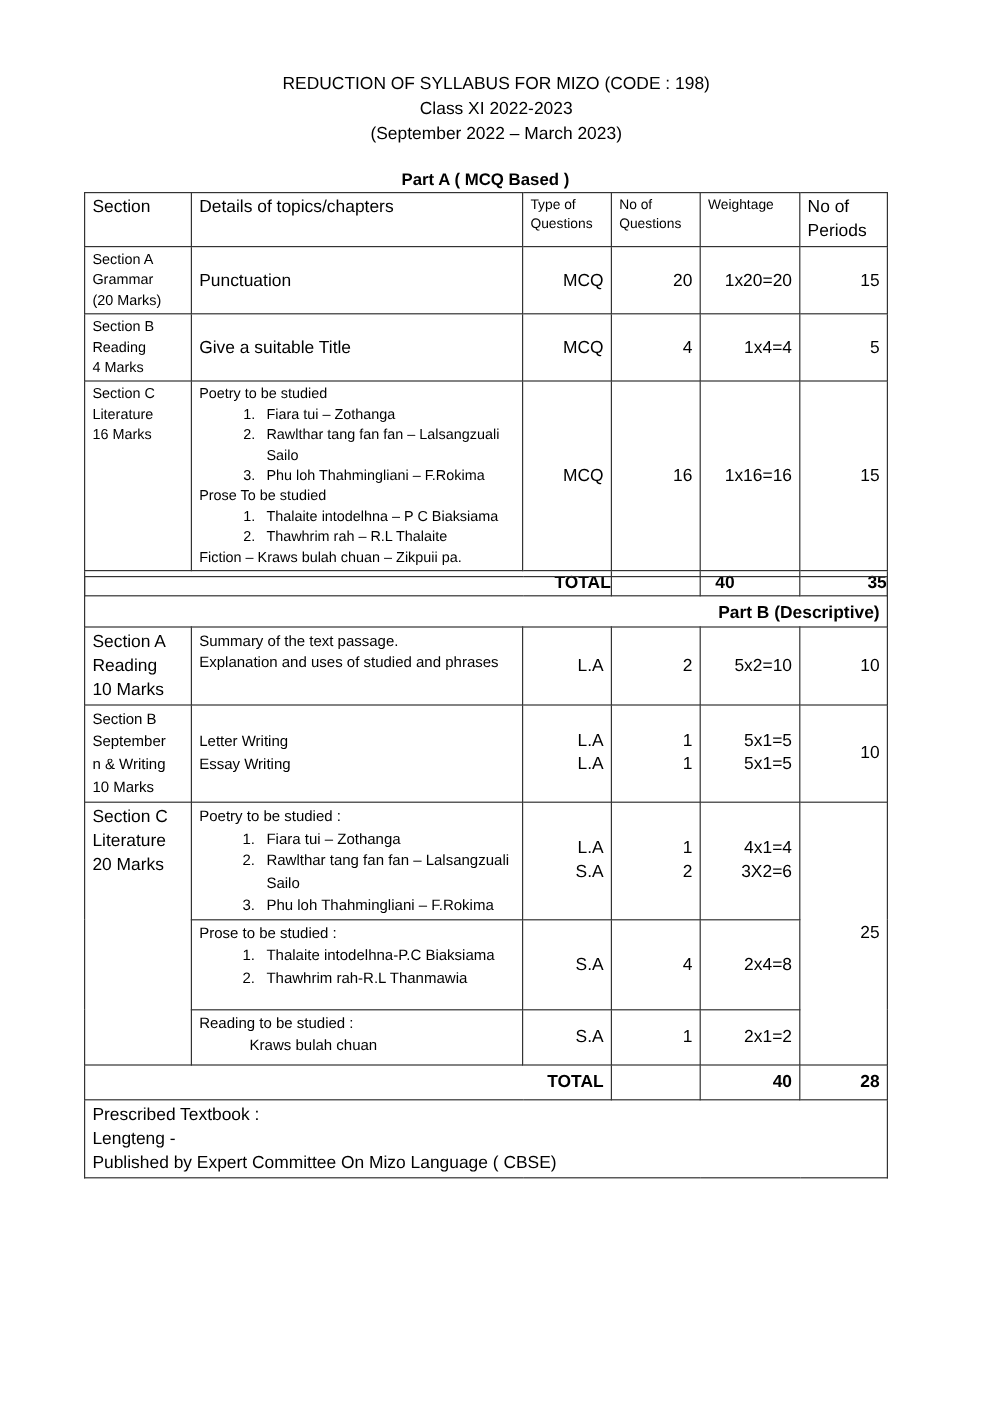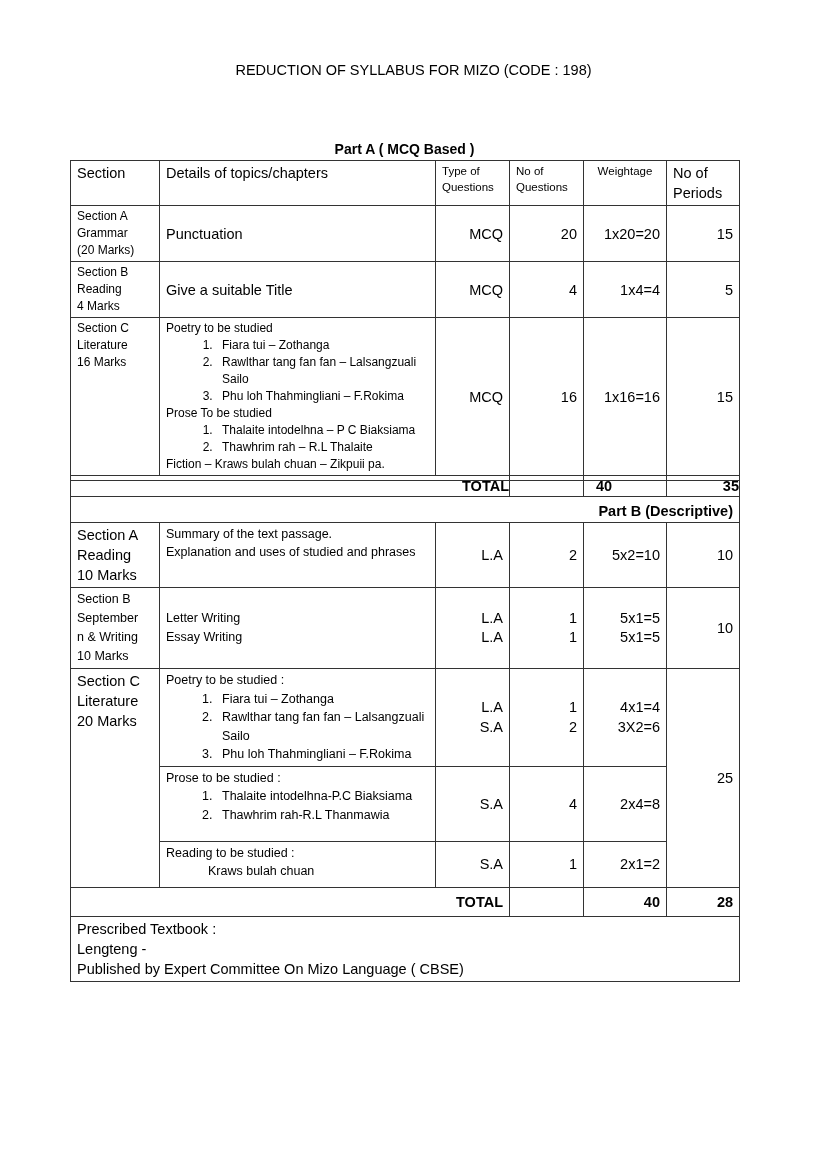--- a/index.html
+++ b/index.html
@@ -17,40 +17,42 @@
   ol li { padding-left: 6px; }
   .indent { padding-left: 42px; }
   #tA { top: 160px; }
   #tB { top: 479px; }
 </style>
 </head>
 <body>
 
 <div class="header">
   <div>REDUCTION OF SYLLABUS FOR MIZO (CODE : 198)</div>
+  <div>Class XI 2022-2023</div>
+  <div>(September 2022 – March 2023)</div>
 </div>
 
 <div class="part-a-title">Part A ( MCQ Based )</div>
 
 <table id="tA">
   <colgroup>
       <col style="width:89px">
       <col style="width:276px">
       <col style="width:74px">
       <col style="width:74px">
       <col style="width:83px">
       <col style="width:73px">
     </colgroup>
   <tbody>
       <tr style="height:42px">
     <td class="big">Section</td>
     <td class="big">Details of topics/chapters</td>
     <td class="hdr-s">Type of Questions</td>
     <td class="hdr-s">No of Questions</td>
-    <td class="hdr-s" style="text-align:center">Weightage</td>
+    <td class="hdr-s" style="text-align:left">Weightage</td>
     <td class="big">No of Periods</td>
   </tr>
   <tr style="height:51px">
     <td>
           <div>Section A</div>
           <div>Grammar</div>
           <div>(20 Marks)</div>
         </td>
     <td class="m big">Punctuation</td>
     <td class="c big">MCQ</td>

